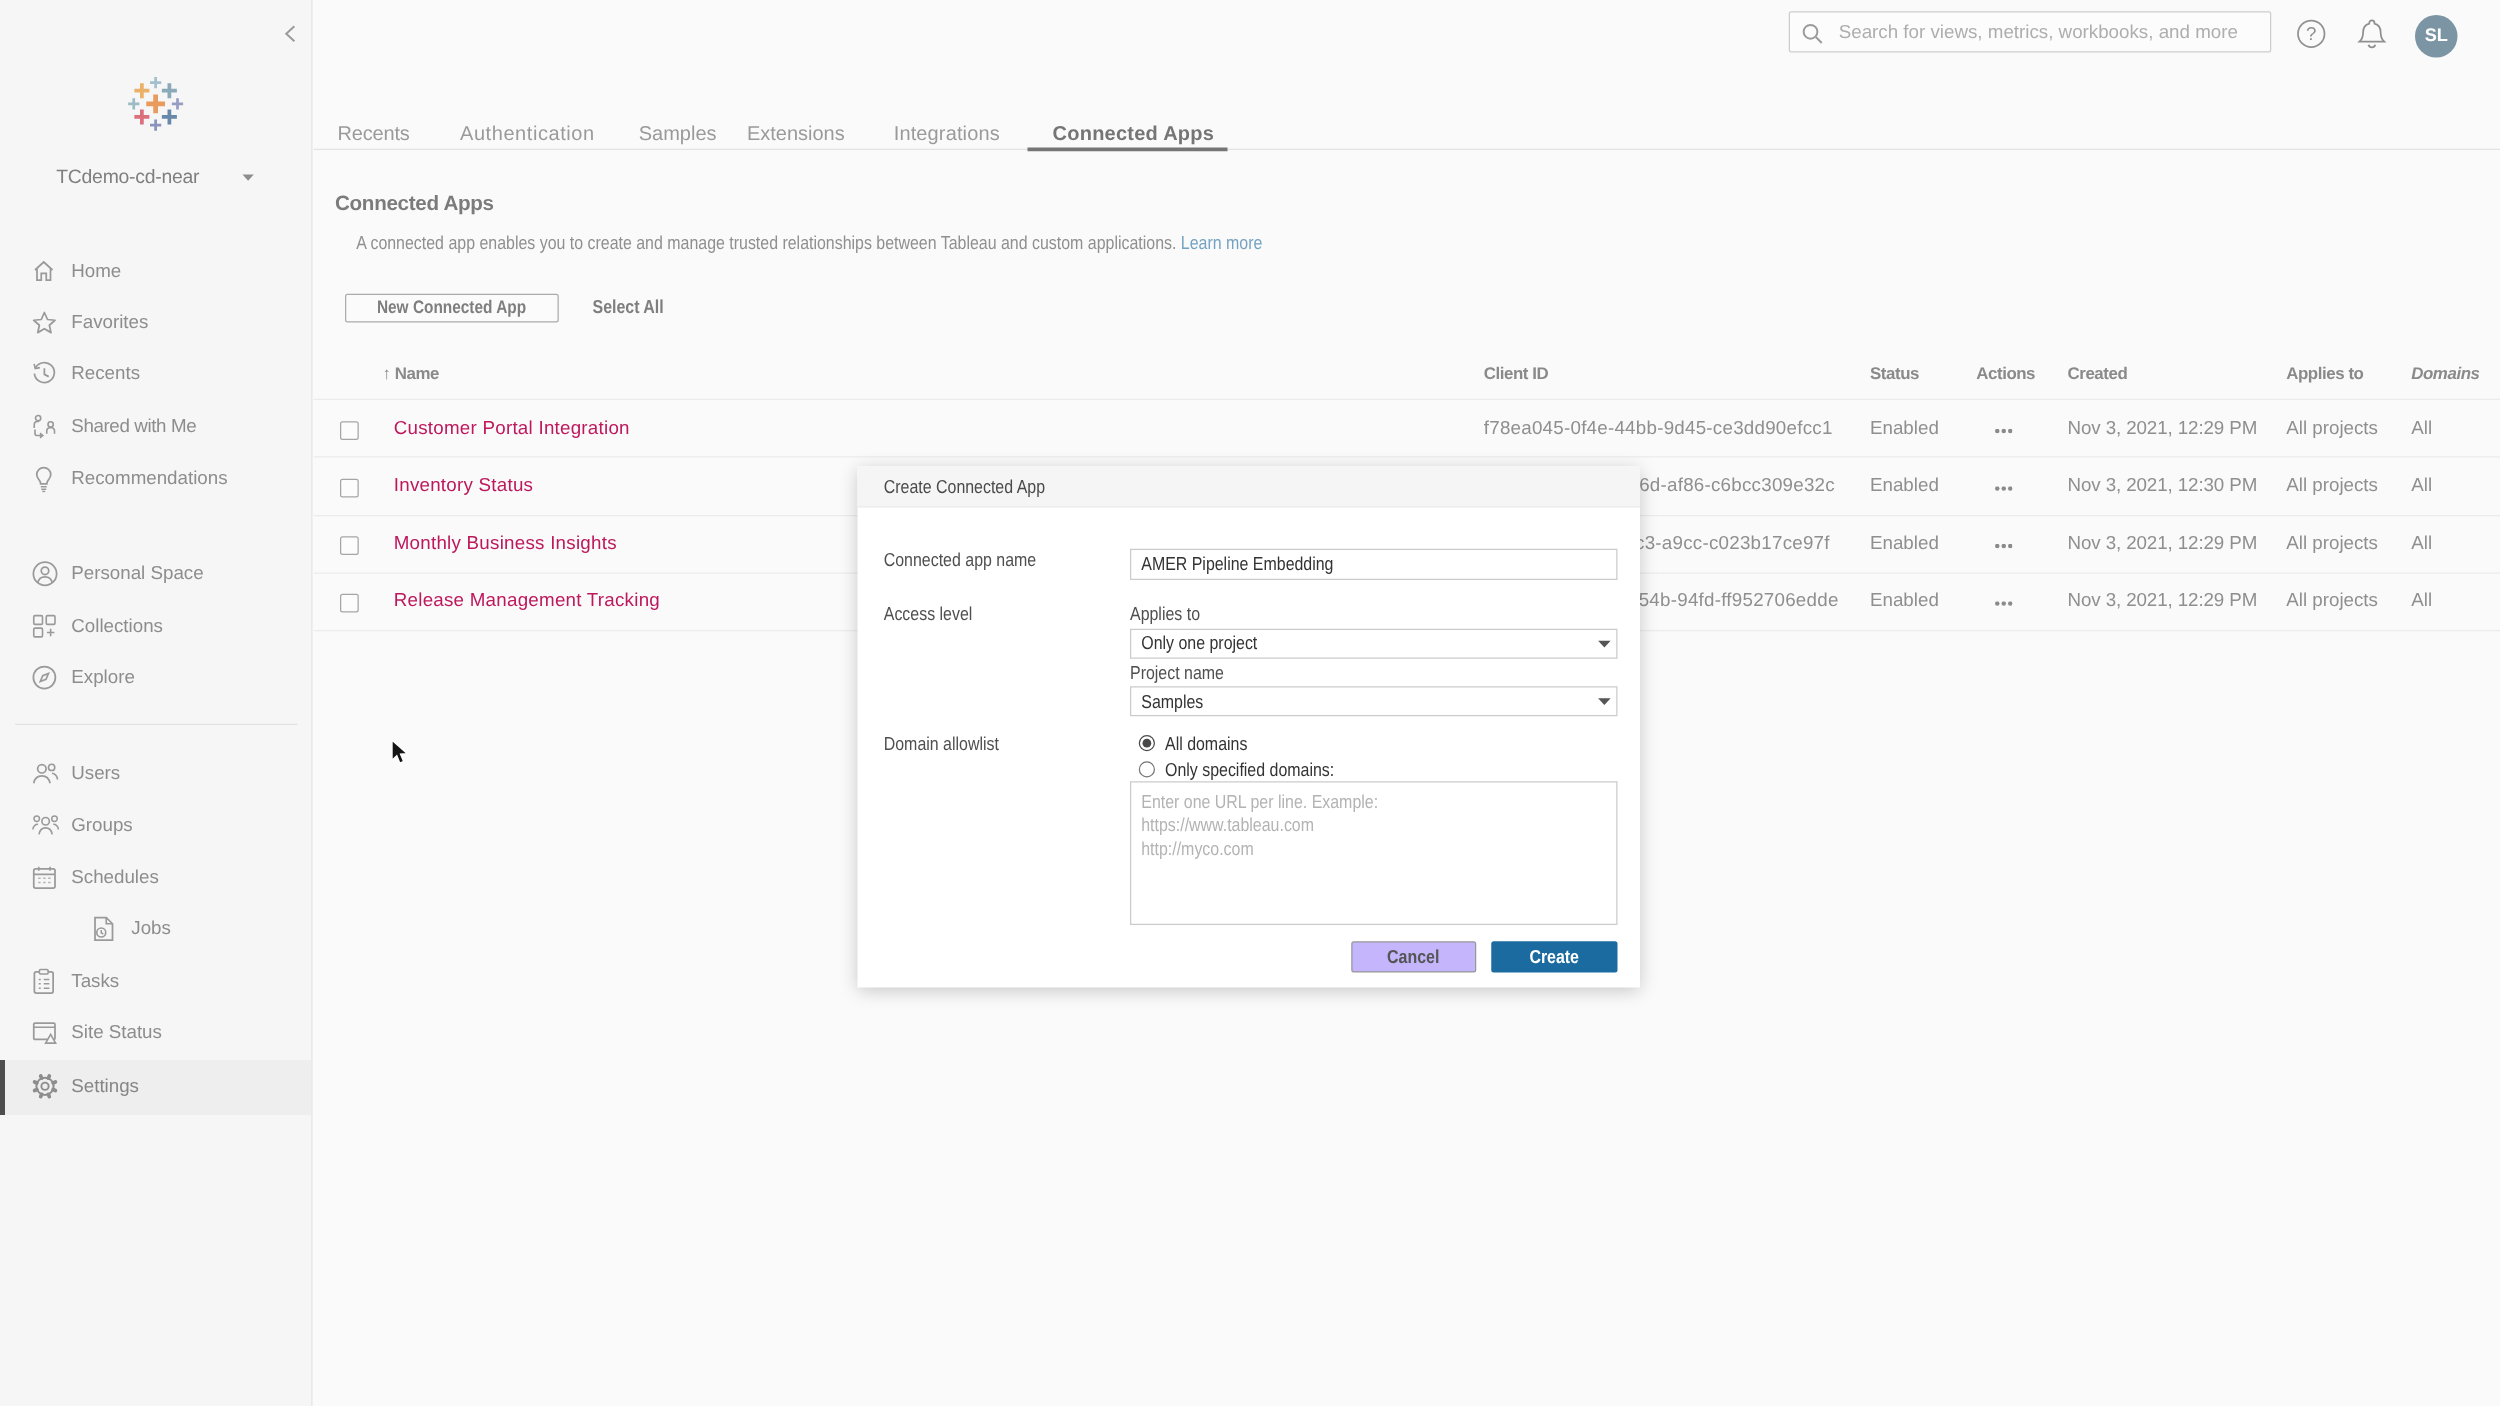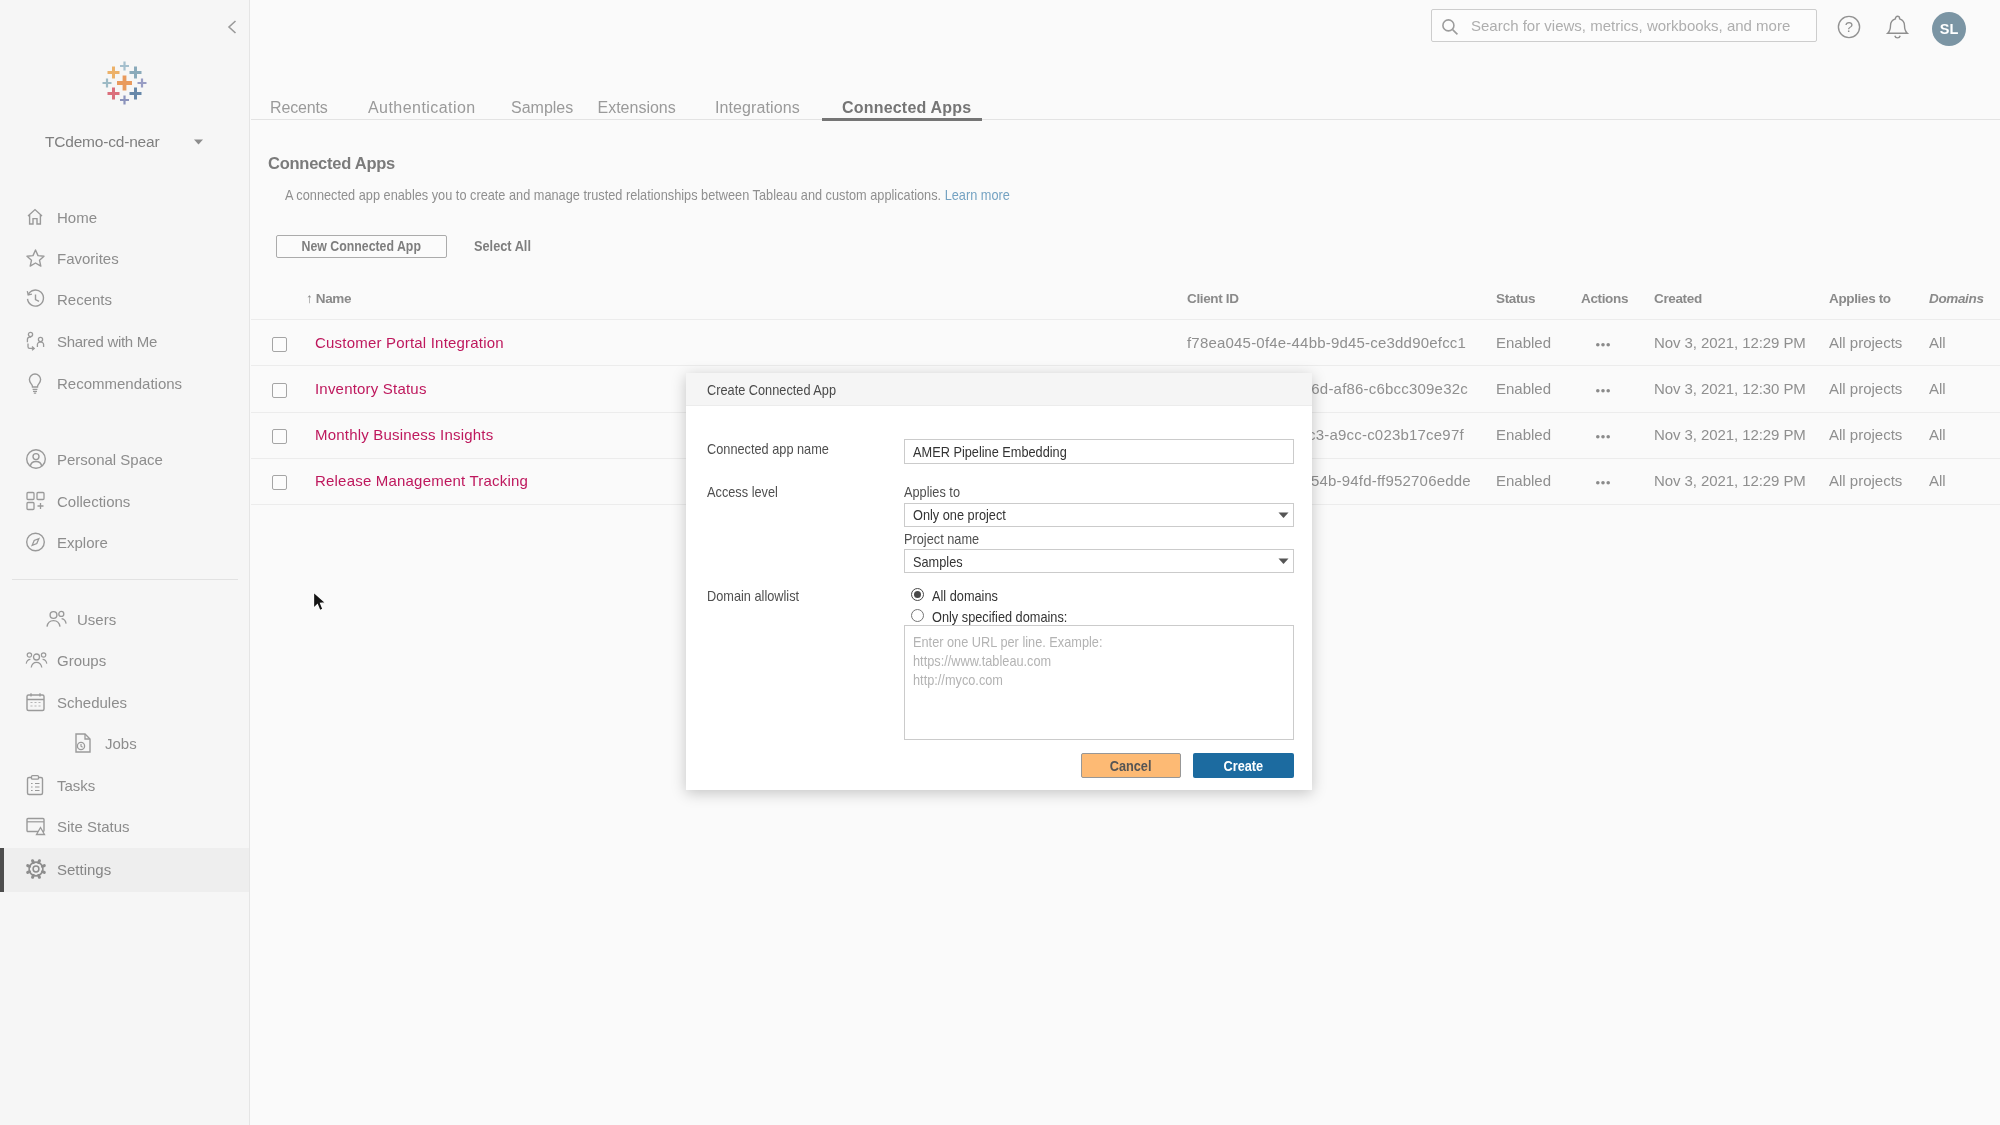--- a/index.html
+++ b/index.html
@@ -116,21 +116,21 @@
   <span class="tx">Collections</span>
 </div>
 <div class="nav-item" style="top:521px;">
   <svg class="ic" width="21" height="21" viewBox="0 0 21 21">
       <circle cx="10.5" cy="10.5" r="8.8" fill="none" stroke="#9a9a9a" stroke-width="1.4"></circle>
       <path d="M13.8 7.2 L11.8 12 L7.2 13.8 L9.2 9 Z" fill="none" stroke="#9a9a9a" stroke-width="1.3"></path>
     </svg>
   <span class="tx">Explore</span>
 </div>
 
-<div class="nav-item" style="top:598px;margin-left:20px;">
+<div class="nav-item" style="top:598px;">
   <svg class="ic" width="22" height="20" viewBox="0 0 22 20">
       <circle cx="8.5" cy="6" r="3.4" fill="none" stroke="#9a9a9a" stroke-width="1.4"></circle>
       <path d="M2 17.6 c0.7-4 3.2-6 6.5-6 c3.3 0 5.8 2 6.5 6" fill="none" stroke="#9a9a9a" stroke-width="1.4"></path>
       <circle cx="16.3" cy="4.9" r="2.5" fill="none" stroke="#9a9a9a" stroke-width="1.3"></circle>
       <path d="M16.6 9.6 c2.5 0.3 4 2 4.5 5" fill="none" stroke="#9a9a9a" stroke-width="1.3"></path>
     </svg>
   <span class="tx">Users</span>
 </div>
 <div class="nav-item" style="top:639px;">
   <svg class="ic" width="23" height="20" viewBox="0 0 23 20">
@@ -324,15 +324,15 @@
   <div class="abs mlabel n" style="left:21px;top:214px;">Domain allowlist</div>
   <div class="abs" style="left:225px;top:215px;width:13px;height:13px;border:1.5px solid #494949;border-radius:50%;"></div>
   <div class="abs" style="left:228px;top:218px;width:7px;height:7px;border-radius:50%;background:#494949;"></div>
   <div class="abs mlabel n" style="left:246px;top:214px;color:#333;">All domains</div>
   <div class="abs" style="left:225px;top:236px;width:13px;height:13px;border:1.5px solid #767676;border-radius:50%;"></div>
   <div class="abs mlabel n" style="left:246px;top:235px;color:#333;">Only specified domains:</div>
 
   <div class="abs" style="left:218px;top:252px;width:390px;height:115px;border:1px solid #cbcbcb;background:#fff;"></div>
   <div class="abs n" style="left:227px;top:258.5px;font-size:15px;line-height:19.3px;color:#b3b3b3;">Enter one URL per line. Example:<br>https://www.tableau.com<br>http://myco.com</div>
 
-  <div class="abs" style="left:395px;top:380px;width:100px;height:25px;border:1px solid #979797;border-radius:2px;background:#fdba74;text-align:center;line-height:23px;font-size:15px;font-weight:bold;color:#555;"><span class="nc">Cancel</span></div>
+  <div class="abs" style="left:395px;top:380px;width:100px;height:25px;border:1px solid #979797;border-radius:2px;background:#c4b5fd;text-align:center;line-height:23px;font-size:15px;font-weight:bold;color:#555;"><span class="nc">Cancel</span></div>
   <div class="abs" style="left:507px;top:380px;width:101px;height:25px;border-radius:2px;background:#1c6ba0;text-align:center;line-height:25px;font-size:15px;font-weight:bold;color:#fff;"><span class="nc">Create</span></div>
 </div>
 
 </body></html>

